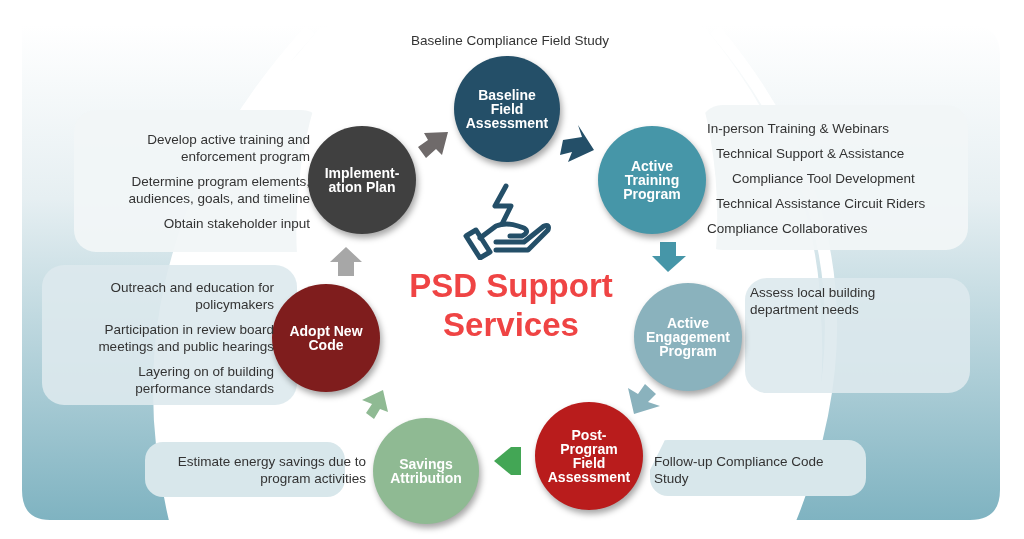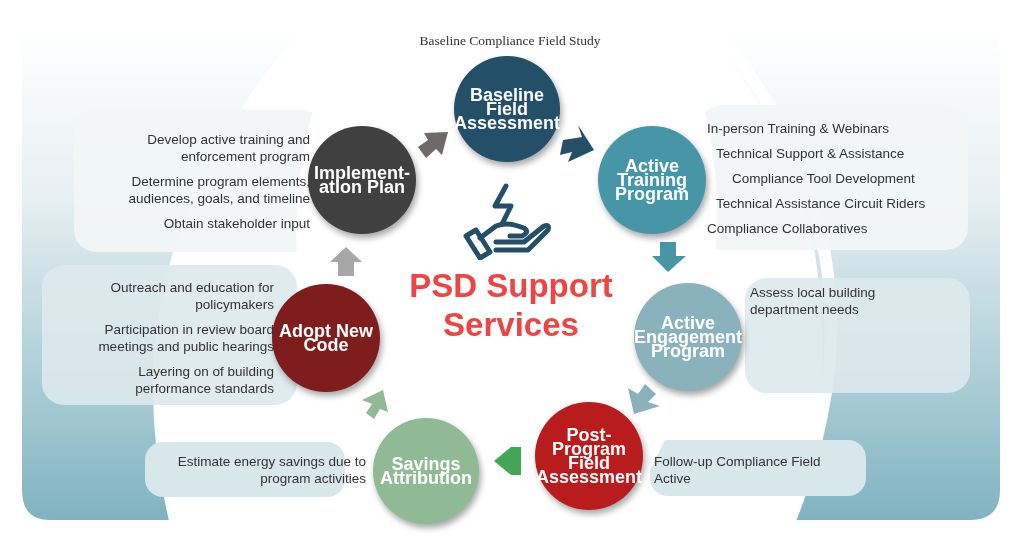--- a/index.html
+++ b/index.html
@@ -1,20 +1,20 @@
 <!DOCTYPE html>
 <html><head>
 <meta charset="utf-8">
 <style>
   html, body { margin:0; padding:0; background:#ffffff; }
   body { width:1024px; height:539px; position:relative; overflow:hidden;
          font-family:"Liberation Sans", "DejaVu Sans", sans-serif; color:#333; }
   #bg { position:absolute; left:0; top:0; }
   .node { position:absolute; border-radius:50%; display:flex; align-items:center; justify-content:center;
-          text-align:center; color:#fff; font-weight:bold; font-size:18px; line-height:14px;
+          text-align:center; color:#fff; font-weight:bold; font-size:14px; line-height:14px;
           box-shadow: 2px 4px 6px rgba(0,0,0,0.35); white-space:pre-line; }
   .txt { position:absolute; font-size:13.5px; line-height:17px; color:#333; }
   .txt div { margin-bottom:8px; }
   .right { text-align:right; }
   .left { text-align:left; }
   .title { position:absolute; left:376px; top:266px; width:270px; text-align:center; color:#ef4444;
            font-weight:bold; font-size:33px; line-height:39px; }
 </style>
 </head>
 <body>
@@ -62,21 +62,21 @@
       <polygon points="383,390 388,412 380,409 374,419 366,413 372,404 362,400"></polygon>
     </g>
   <g fill="#a7a7a7">
       <polygon points="330,262 346,247 362,262 354,262 354,276 338,276 338,262"></polygon>
     </g>
   <g fill="#6f6a6a">
       <polygon points="418,147 428,140 424,133 448,132 442,155 436,149 426,158"></polygon>
     </g>
 </svg>
 
-<div class="txt" style="left:390px;top:32px;width:240px;text-align:center;font-family:Liberation Serif, serif;">Baseline Compliance Field Study</div>
+<div class="txt" style="left:390px;top:32px;width:240px;text-align:center;">Baseline Compliance Field Study</div>
 
 <svg style="position:absolute;left:462px;top:180px;" width="100" height="80" viewBox="0 0 100 80">
   <g fill="none" stroke="#244f68" stroke-width="5" stroke-linejoin="round" stroke-linecap="round">
     <polyline points="44,6 33,26 49,26 40,44"></polyline>
     <path d="M18 58 L34 46 Q44 42 56 46 L62 48 Q68 52 60 56 L48 56"></path>
     <path d="M34 62 L62 62 L82 46 Q88 44 86 50 L66 70 L34 70"></path>
     <polygon points="4,56 14,50 28,72 18,78"></polygon>
   </g>
 </svg>
 
@@ -111,21 +111,21 @@
   <div style="padding-left:25px">Compliance Tool Development</div>
   <div style="padding-left:9px">Technical Assistance Circuit Riders</div>
   <div>Compliance Collaboratives</div>
 </div>
 
 <div class="txt left" style="left:750px;top:284px;width:215px;">
   <div style="width:150px">Assess local building department needs</div>
 </div>
 
 <div class="txt left" style="left:654px;top:453px;width:200px;">
-  <div>Follow-up Compliance Field Active</div>
+  <div>Follow-up Compliance Code Study</div>
 </div>
 
 <div class="txt right" style="left:160px;top:453px;width:206px;">
   <div>Estimate energy savings due to program activities</div>
 </div>
 
 <div class="txt right" style="left:48px;top:279px;width:226px;">
   <div style="margin-left:30px">Outreach and education for policymakers</div>
   <div>Participation in review board meetings and public hearings</div>
   <div style="margin-left:50px">Layering on of building performance standards</div>

